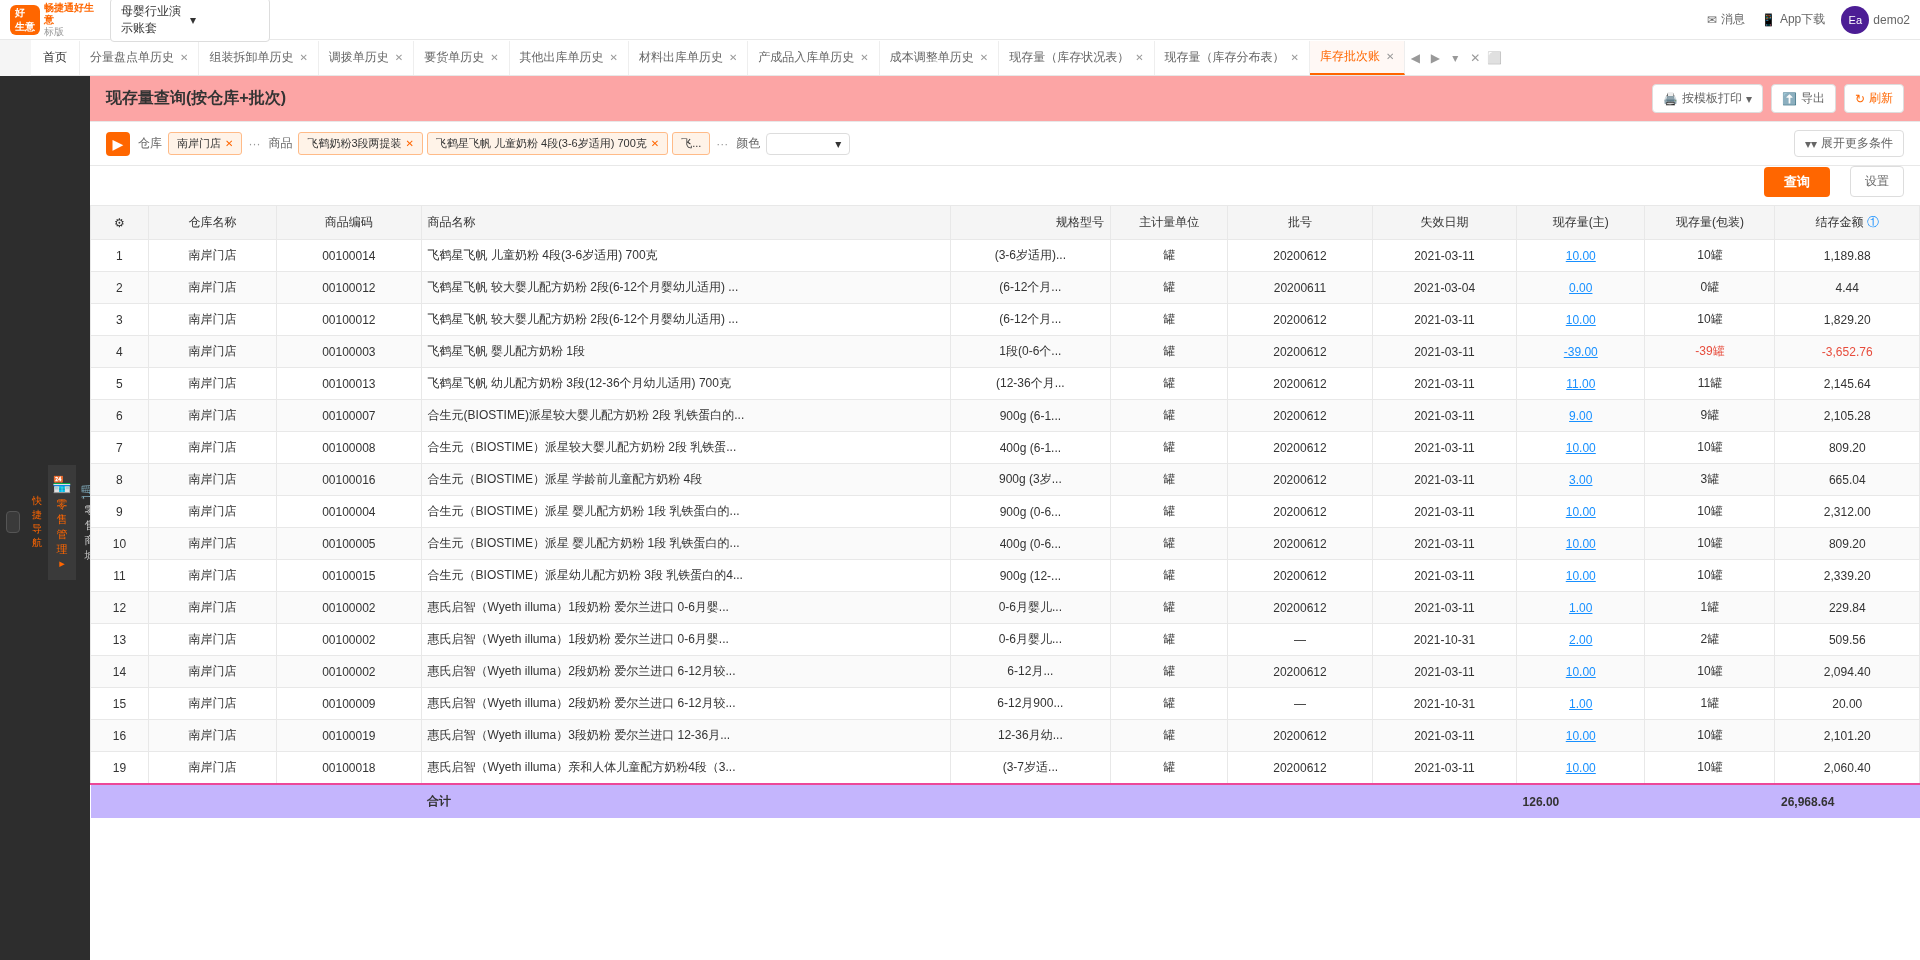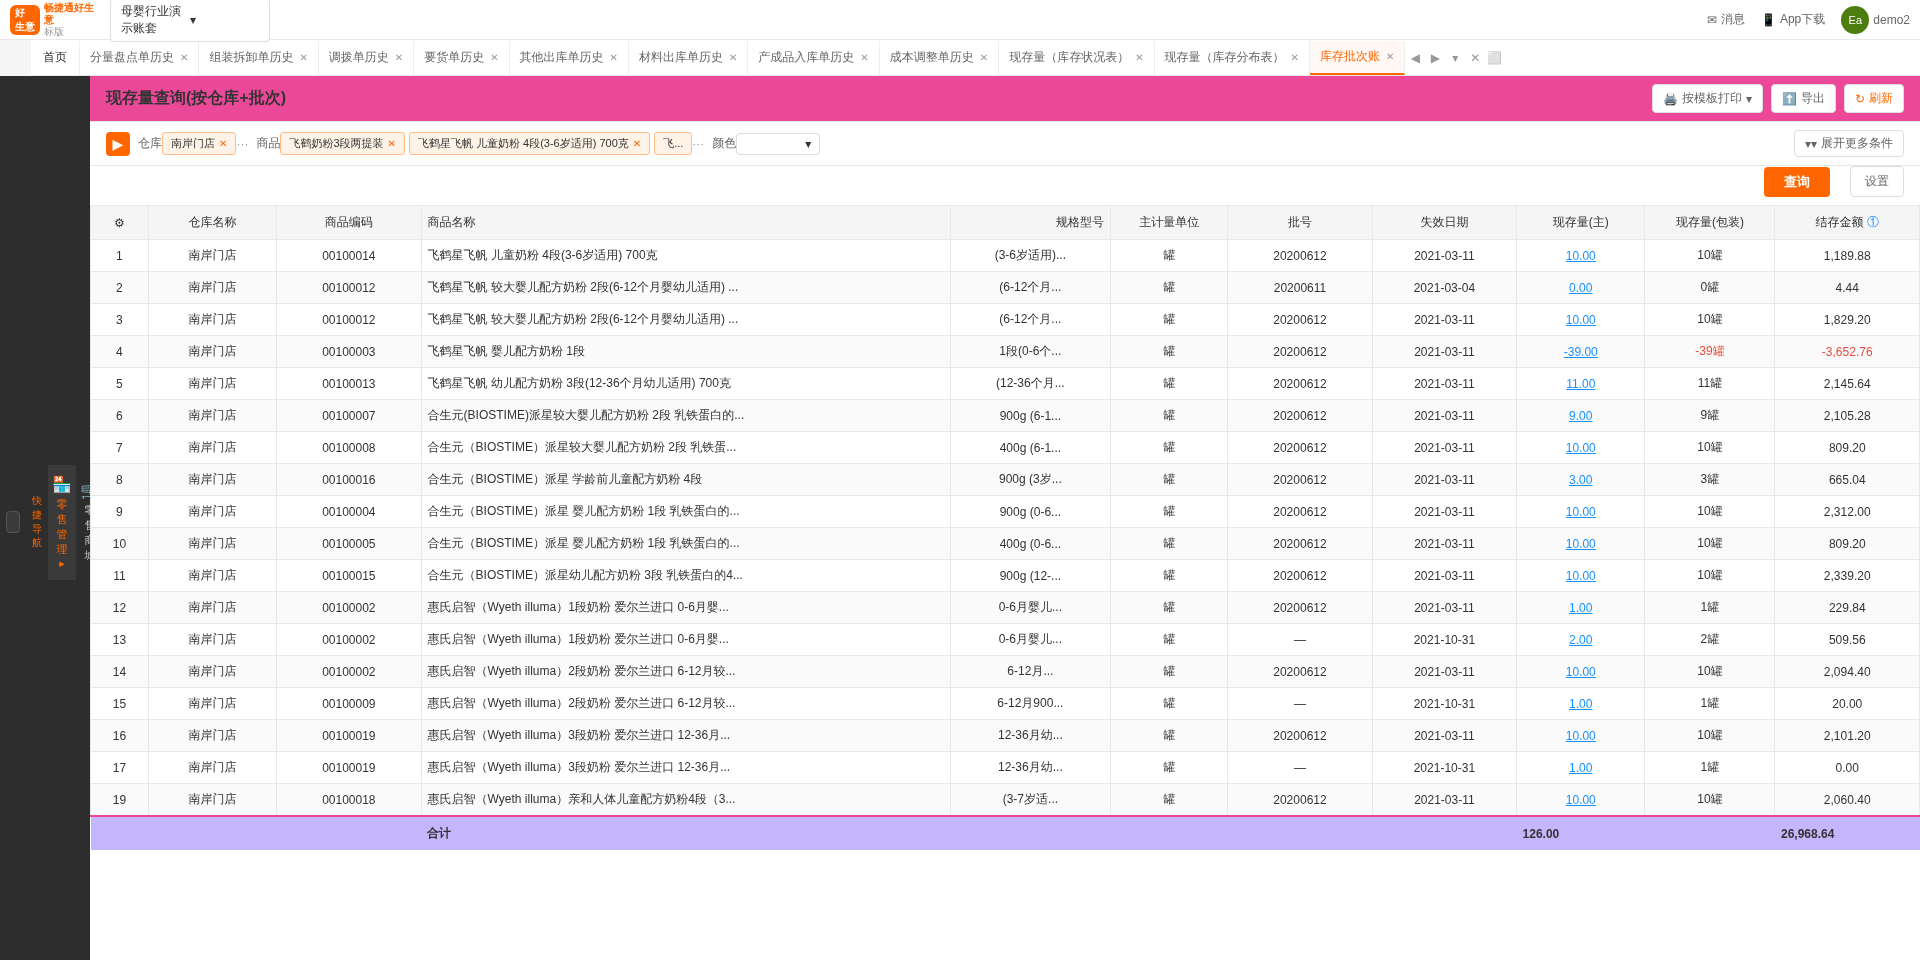--- a/index.html
+++ b/index.html
@@ -9,21 +9,21 @@
     .top-bar {
       display: flex; align-items: center; background: #fff; height: 40px;
       padding: 0 10px; border-bottom: 1px solid #e8e8e8; position: fixed; top: 0; left: 0; right: 0; z-index: 100;
     }
     .logo { display: flex; align-items: center; width: 90px; color: #ff6600; font-weight: bold; font-size: 13px; }
     .logo-icon { width: 30px; height: 30px; background: #ff6600; border-radius: 6px; display: flex; align-items: center; justify-content: center; color: #fff; font-size: 10px; margin-right: 4px; flex-shrink: 0; }
     .store-selector { display: flex; align-items: center; padding: 4px 10px; border: 1px solid #ddd; border-radius: 4px; margin-left: 10px; cursor: pointer; background: #fff; min-width: 160px; }
     .store-selector span { flex: 1; font-size: 12px; }
     .top-right { margin-left: auto; display: flex; align-items: center; gap: 16px; }
     .top-right-item { display: flex; align-items: center; gap: 4px; cursor: pointer; color: #666; font-size: 12px; }
-    .avatar { width: 28px; height: 28px; border-radius: 50%; background: #4d7c0f; display: flex; align-items: center; justify-content: center; font-size: 11px; color: #fff; }
+    .avatar { width: 28px; height: 28px; border-radius: 50%; background: #4c1d95; display: flex; align-items: center; justify-content: center; font-size: 11px; color: #fff; }
 
     
     .tab-bar {
       display: flex; align-items: center; background: #fff; height: 36px;
       padding: 0 0; border-bottom: 1px solid #e8e8e8; position: fixed; top: 40px; left: 0; right: 0; z-index: 99;
       overflow: hidden;
       margin-left: 31px;
     }
     .tab-item {
       display: flex; align-items: center; padding: 0 10px; height: 34px; font-size: 12px;
@@ -52,35 +52,35 @@
     .sidebar-item.special { background: #ff6600; color: #fff !important; border-radius: 4px; margin: 4px 8px; width: calc(100% - 16px); }
     .sidebar-search { padding: 8px 6px; width: 100%; }
     .sidebar-search input { width: 100%; padding: 4px 6px; border: 1px solid #555; background: #3a3a3a; color: #ccc; border-radius: 4px; font-size: 11px; }
     .sidebar-nav-label { font-size: 10px; color: #ff6600; padding: 4px 6px; width: 100%; text-align: left; }
     
     
     .main-content { margin-left: 90px; flex: 1; padding: 0; overflow: hidden; display: flex; flex-direction: column; }
     
     
     .page-header {
-      background: #ec4899; padding: 8px 16px; display: flex; align-items: center; justify-content: space-between;
+      background: #fca5a5; padding: 8px 16px; display: flex; align-items: center; justify-content: space-between;
       border-bottom: 1px solid #e8e8e8;
     }
     .page-title { font-size: 16px; font-weight: bold; color: #333; }
     .header-actions { display: flex; align-items: center; gap: 8px; }
     .btn-print { display: flex; align-items: center; gap: 4px; padding: 5px 10px; border: 1px solid #ddd; border-radius: 4px; cursor: pointer; font-size: 12px; color: #666; background: #fff; }
     .btn-export { display: flex; align-items: center; gap: 4px; padding: 5px 10px; border: 1px solid #ddd; border-radius: 4px; cursor: pointer; font-size: 12px; color: #666; background: #fff; }
     .btn-refresh { display: flex; align-items: center; gap: 4px; padding: 5px 10px; border: 1px solid #ddd; border-radius: 4px; cursor: pointer; font-size: 12px; color: #ff6600; background: #fff; }
     
     
     .filter-bar {
       background: #fff; padding: 8px 16px; border-bottom: 1px solid #e8e8e8; display: flex; align-items: center; flex-wrap: wrap; gap: 8px;
     }
     .filter-toggle { width: 24px; height: 24px; background: #ff6600; color: #fff; border: none; border-radius: 4px; cursor: pointer; font-size: 14px; display: flex; align-items: center; justify-content: center; flex-shrink: 0; }
-    .filter-group { display: flex; align-items: center; }
+    .filter-group { display: flex; align-items: center; gap: 6px; }
     .filter-label { font-size: 12px; color: #666; white-space: nowrap; }
     .filter-tag-container { display: flex; align-items: center; gap: 4px; flex-wrap: wrap; }
     .filter-tag { display: flex; align-items: center; gap: 4px; padding: 3px 8px; background: #fff3e8; border: 1px solid #ffbb88; border-radius: 3px; font-size: 11px; color: #333; }
     .filter-tag .tag-x { color: #ff6600; cursor: pointer; font-size: 10px; }
     .filter-dots { color: #999; cursor: pointer; }
     .filter-input { display: flex; align-items: center; border: 1px solid #ddd; border-radius: 4px; padding: 3px 8px; min-width: 80px; cursor: pointer; }
     .btn-more-filter { display: flex; align-items: center; gap: 4px; padding: 4px 10px; border: 1px solid #ddd; border-radius: 4px; cursor: pointer; font-size: 12px; color: #666; background: #fff; }
     
     
     .action-row { background: #fff; padding: 0 16px 8px; display: flex; justify-content: flex-end; align-items: center; gap: 8px; }
@@ -570,33 +570,20 @@
     <td class="col-name" title="惠氏启智（Wyeth illuma）3段奶粉 爱尔兰进口 12-36月...">惠氏启智（Wyeth illuma）3段奶粉 爱尔兰进口 12-36月...</td>
     <td>12-36月幼...</td>
     <td>罐</td>
     <td>20200612</td>
     <td>2021-03-11</td>
     <td class="link-text">10.00</td>
     <td class="">10罐</td>
     <td class="">2,101.20</td>
   </tr>
             <tr>
-    <td>17</td>
-    <td>南岸门店</td>
-    <td>00100019</td>
-    <td class="col-name" title="惠氏启智（Wyeth illuma）3段奶粉 爱尔兰进口 12-36月...">惠氏启智（Wyeth illuma）3段奶粉 爱尔兰进口 12-36月...</td>
-    <td>12-36月幼...</td>
-    <td>罐</td>
-    <td>—</td>
-    <td>2021-10-31</td>
-    <td class="link-text">1.00</td>
-    <td class="">1罐</td>
-    <td class="">0.00</td>
-  </tr>
-            <tr>
     <td>19</td>
     <td>南岸门店</td>
     <td>00100018</td>
     <td class="col-name" title="惠氏启智（Wyeth illuma）亲和人体儿童配方奶粉4段（3...">惠氏启智（Wyeth illuma）亲和人体儿童配方奶粉4段（3...</td>
     <td>(3-7岁适...</td>
     <td>罐</td>
     <td>20200612</td>
     <td>2021-03-11</td>
     <td class="link-text">10.00</td>
     <td class="">10罐</td>

